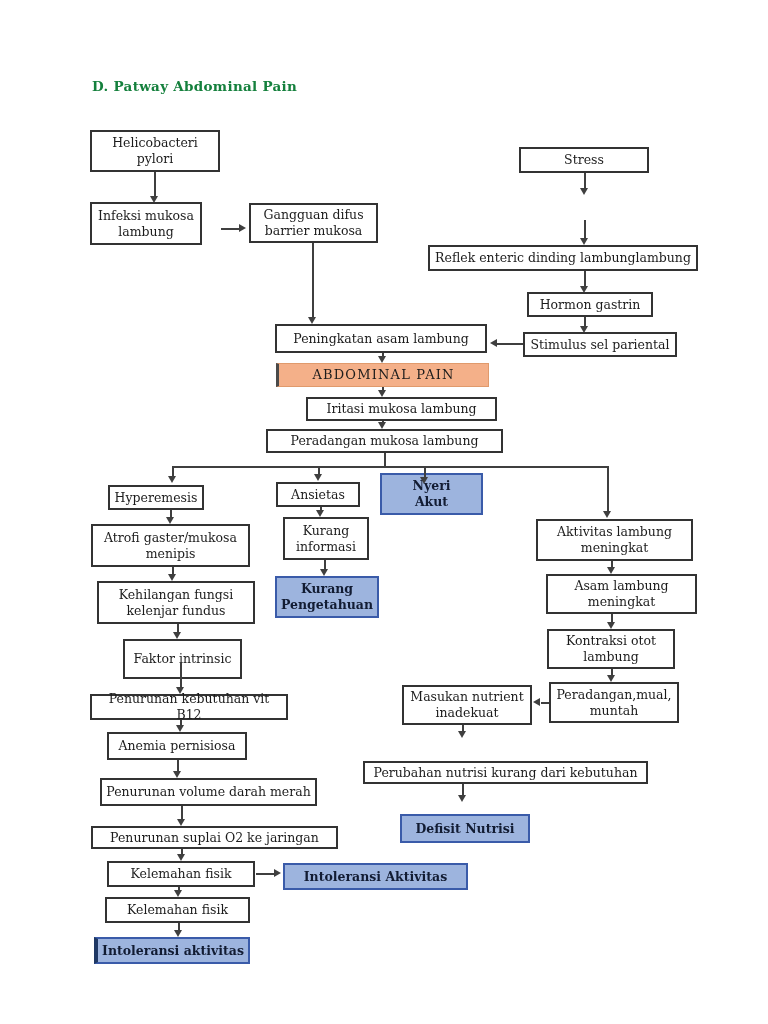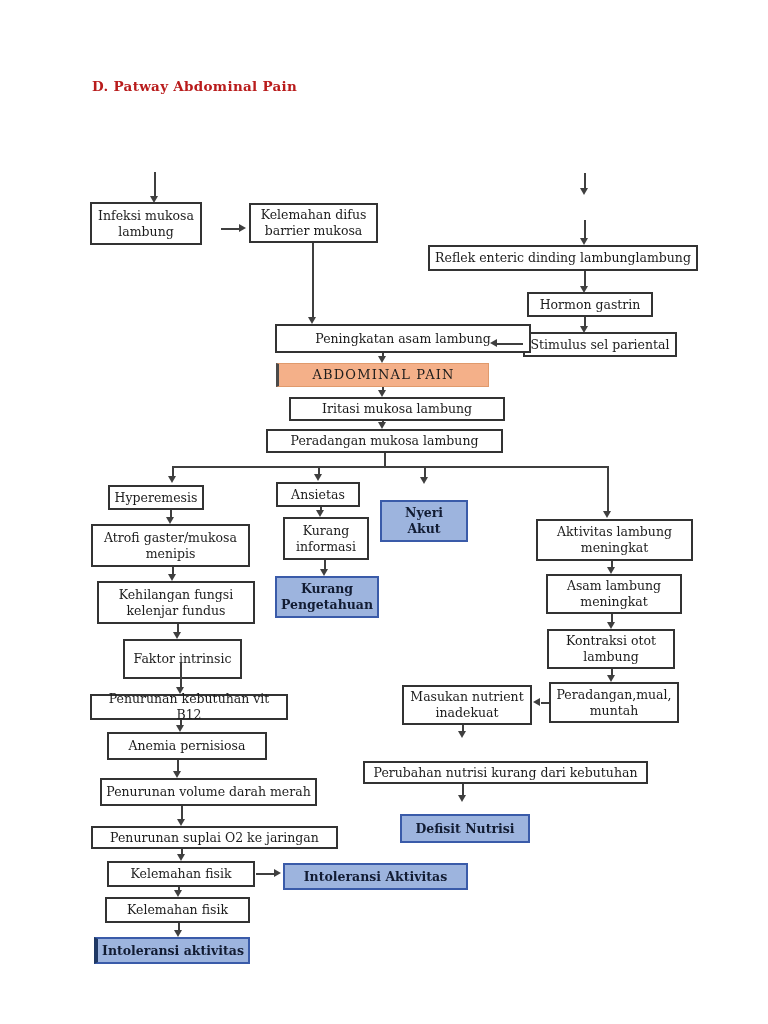--- a/index.html
+++ b/index.html
@@ -14,21 +14,21 @@
     --page-bg:#ffffff;
   }
   html,body{margin:0;padding:0;background:#fff;}
   #canvas{
     position:relative;width:768px;height:1024px;margin:0 auto;
     background:var(--page-bg);overflow:hidden;
     font-family:"DejaVu Serif","Liberation Serif",serif;
   }
   .title{
     position:absolute;left:92px;top:78px;
-    font-size:13.5px;font-weight:bold;color:#b91c1c;
+    font-size:13.5px;font-weight:bold;color:#15803d;
     letter-spacing:.3px;
     text-align:center;
   }
   .box{
     position:absolute;box-sizing:border-box;
     border:2px solid var(--box-border);background:#fff;
     display:flex;align-items:center;justify-content:center;
     text-align:center;font-size:12.5px;line-height:1.25;
     color:var(--text-color);white-space:pre-line;padding:1px 4px;
   }
@@ -56,64 +56,67 @@
       border-top:4.5px solid transparent;border-bottom:4.5px solid transparent;
       border-right:7px solid var(--line-color);}
 </style>
 </head>
 <body>
 
 <div id="canvas">
 
   <div class="title">D. Patway Abdominal Pain</div>
 
+  <div class="box" style="left:90px;top:130px;width:130px;height:42px">Helicobacteri
+pylori</div>
   <div class="box" style="left:90px;top:202px;width:112px;height:43px">Infeksi mukosa
 lambung</div>
-  <div class="box" style="left:249px;top:203px;width:129px;height:40px">Kelemahan difus
+  <div class="box" style="left:249px;top:203px;width:129px;height:40px">Gangguan difus
 barrier mukosa</div>
 
+  <div class="box" style="left:519px;top:147px;width:130px;height:26px">Stress</div>
   <div class="box" style="left:428px;top:245px;width:270px;height:26px">Reflek enteric dinding lambunglambung</div>
   <div class="box" style="left:527px;top:292px;width:126px;height:25px">Hormon gastrin</div>
   <div class="box" style="left:523px;top:332px;width:154px;height:25px">Stimulus sel pariental</div>
 
-  <div class="box" style="left:275px;top:324px;width:256px;height:29px">Peningkatan asam lambung</div>
+  <div class="box" style="left:275px;top:324px;width:212px;height:29px">Peningkatan asam lambung</div>
   <div class="box orange" style="left:276px;top:363px;width:213px;height:24px">ABDOMINAL PAIN</div>
-  <div class="box" style="left:289px;top:397px;width:216px;height:24px">Iritasi mukosa lambung</div>
+  <div class="box" style="left:306px;top:397px;width:191px;height:24px">Iritasi mukosa lambung</div>
   <div class="box" style="left:266px;top:429px;width:237px;height:24px">Peradangan mukosa lambung</div>
 
   <div class="box" style="left:108px;top:485px;width:96px;height:25px">Hyperemesis</div>
   <div class="box" style="left:276px;top:482px;width:84px;height:25px">Ansietas</div>
-  <div class="box blue" style="left:380px;top:500px;width:88px;height:42px">Nyeri
+  <div class="box blue" style="left:380px;top:473px;width:103px;height:42px">Nyeri
 Akut</div>
 
   <div class="box" style="left:283px;top:517px;width:86px;height:43px">Kurang
 informasi</div>
   <div class="box blue" style="left:275px;top:576px;width:104px;height:42px">Kurang
 Pengetahuan</div>
 
   <div class="box" style="left:536px;top:519px;width:157px;height:42px">Aktivitas lambung
 meningkat</div>
-  <div class="box" style="left:546px;top:574px;width:136px;height:40px">Asam lambung
+  <div class="box" style="left:546px;top:574px;width:151px;height:40px">Asam lambung
 meningkat</div>
   <div class="box" style="left:547px;top:629px;width:128px;height:40px">Kontraksi otot
 lambung</div>
   <div class="box" style="left:549px;top:682px;width:130px;height:41px">Peradangan,mual,
 muntah</div>
   <div class="box" style="left:402px;top:685px;width:130px;height:40px">Masukan nutrient
 inadekuat</div>
   <div class="box" style="left:363px;top:761px;width:285px;height:23px">Perubahan nutrisi kurang dari kebutuhan</div>
   <div class="box blue" style="left:400px;top:814px;width:130px;height:29px">Defisit Nutrisi</div>
 
   <div class="box" style="left:91px;top:524px;width:159px;height:43px">Atrofi gaster/mukosa
 menipis</div>
   <div class="box" style="left:97px;top:581px;width:158px;height:43px">Kehilangan fungsi
 kelenjar fundus</div>
   <div class="box" style="left:123px;top:639px;width:119px;height:40px">Faktor intrinsic</div>
   <div class="box" style="left:90px;top:694px;width:198px;height:26px">Penurunan kebutuhan vit B12</div>
-  <div class="box" style="left:107px;top:732px;width:160px;height:28px">Anemia pernisiosa</div>
+  <div class="box" style="left:107px;top:732px;width:140px;height:28px">Anemia pernisiosa</div>
   <div class="box" style="left:100px;top:778px;width:217px;height:28px">Penurunan volume darah merah</div>
   <div class="box" style="left:91px;top:826px;width:247px;height:23px">Penurunan suplai O2 ke jaringan</div>
   <div class="box" style="left:107px;top:861px;width:148px;height:26px">Kelemahan fisik</div>
   <div class="box blue" style="left:283px;top:863px;width:185px;height:27px">Intoleransi Aktivitas</div>
   <div class="box" style="left:105px;top:897px;width:145px;height:26px">Kelemahan fisik</div>
   <div class="box blue blue-left" style="left:94px;top:937px;width:156px;height:27px">Intoleransi aktivitas</div>
 
   <div class="vl" style="left:154px;top:172px;height:24px"></div>
   <div class="ad" style="left:150px;top:196px"></div>
 

